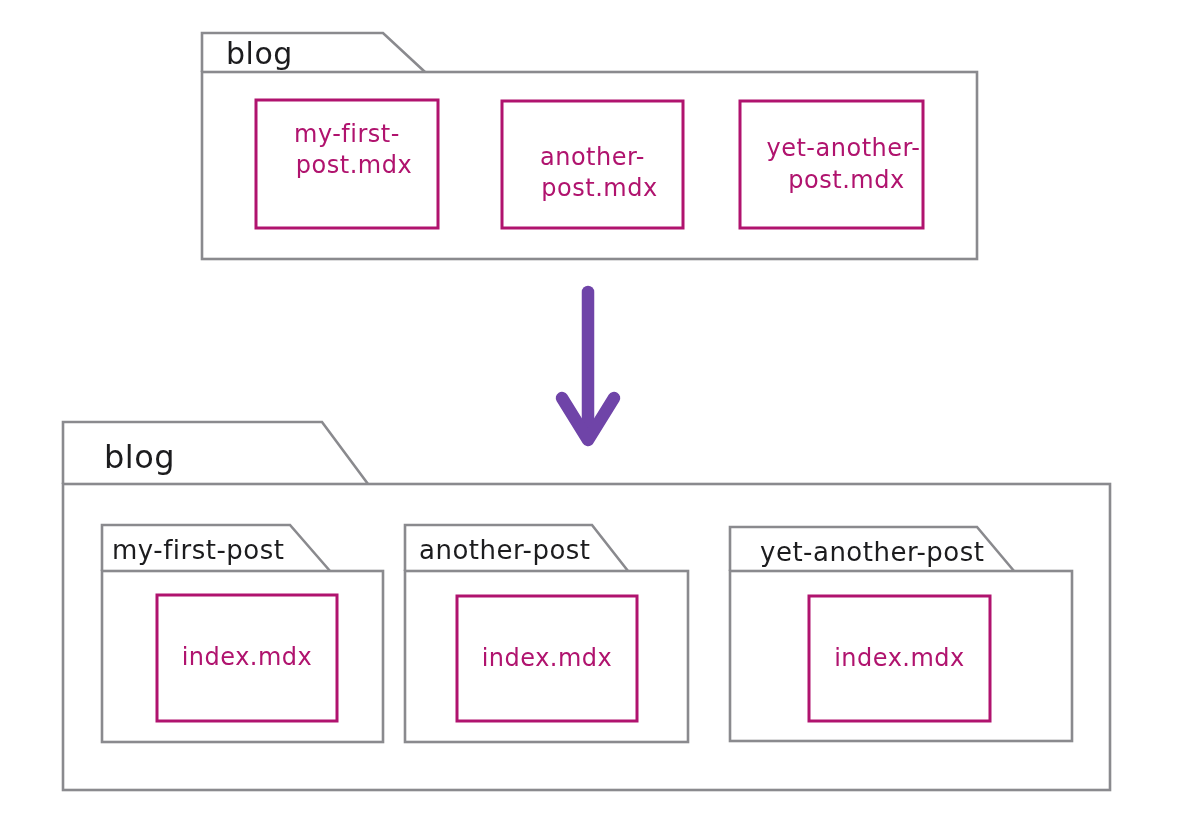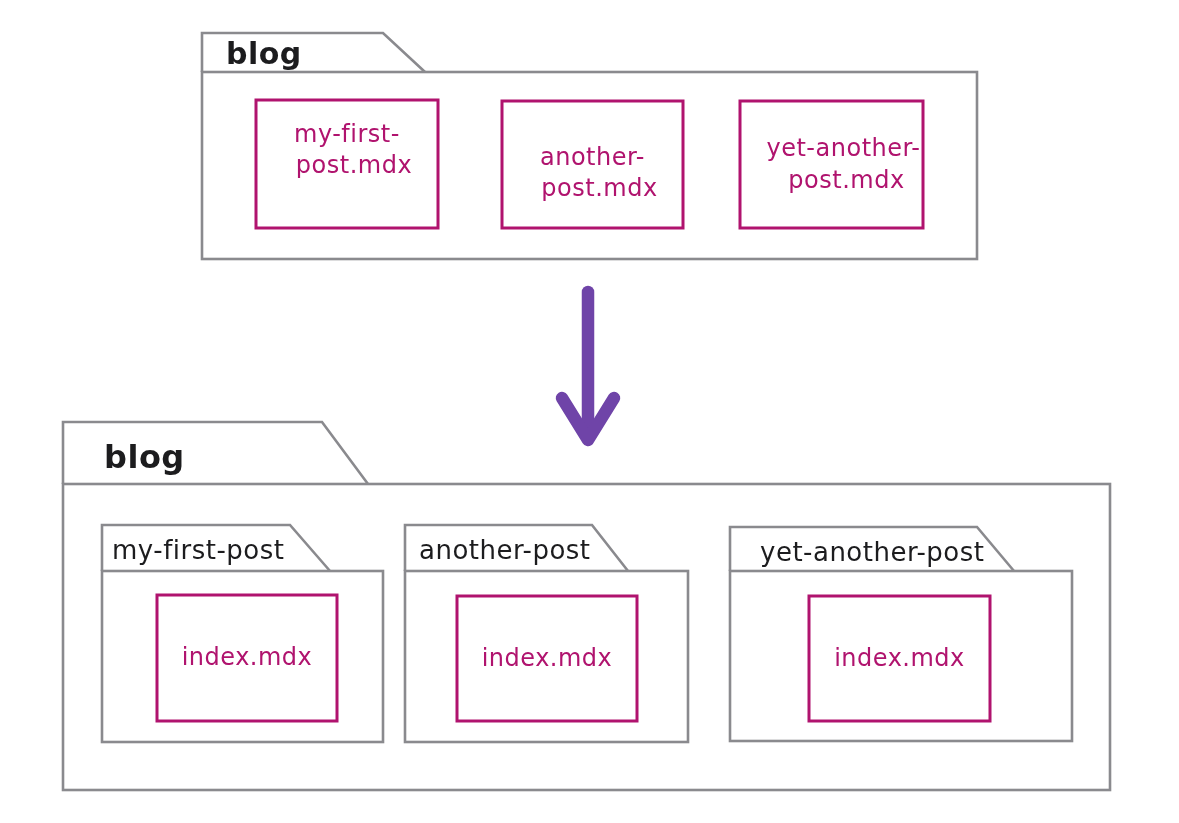--- a/index.html
+++ b/index.html
@@ -25,21 +25,21 @@
   .magenta-box { stroke: var(--magenta);   stroke-width: 3;   fill: none; }
   .arrow-stroke{ stroke: var(--purple); stroke-width: 12.5; fill: none;
                  stroke-linecap: round; stroke-linejoin: round; }
 
   .label {
     position: absolute;
     color: var(--ink);
     letter-spacing: 0.5px;
     white-space: nowrap;
   }
-  .folder-name-big { font-size: 30px; font-weight: bold; }
+  .folder-name-big { font-size: 30px; }
   .subfolder-name  { font-size: 26px; }
   .file-label-box {
     position: absolute;
     display: flex;
     flex-direction: column;
     align-items: center;
     justify-content: center;
     color: var(--magenta);
     font-size: 24px;
     line-height: 1.3;

